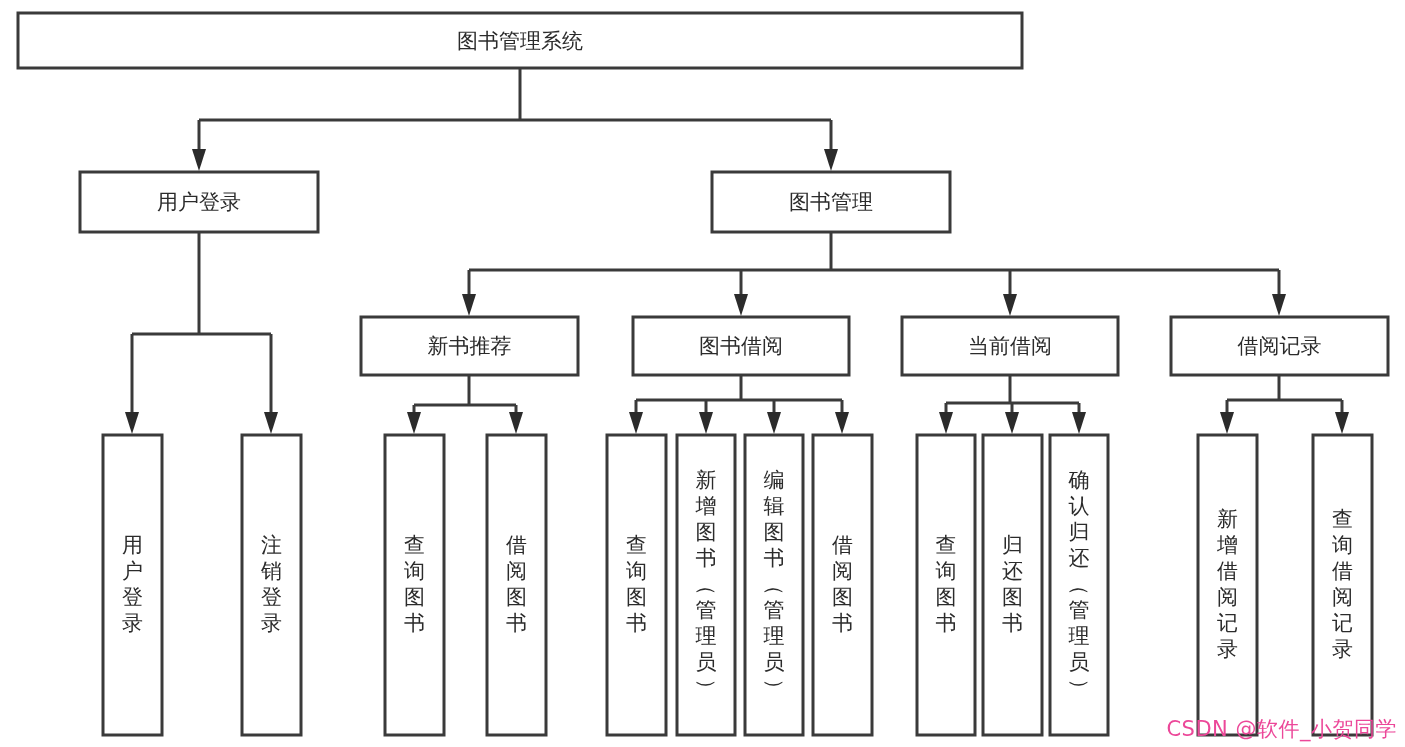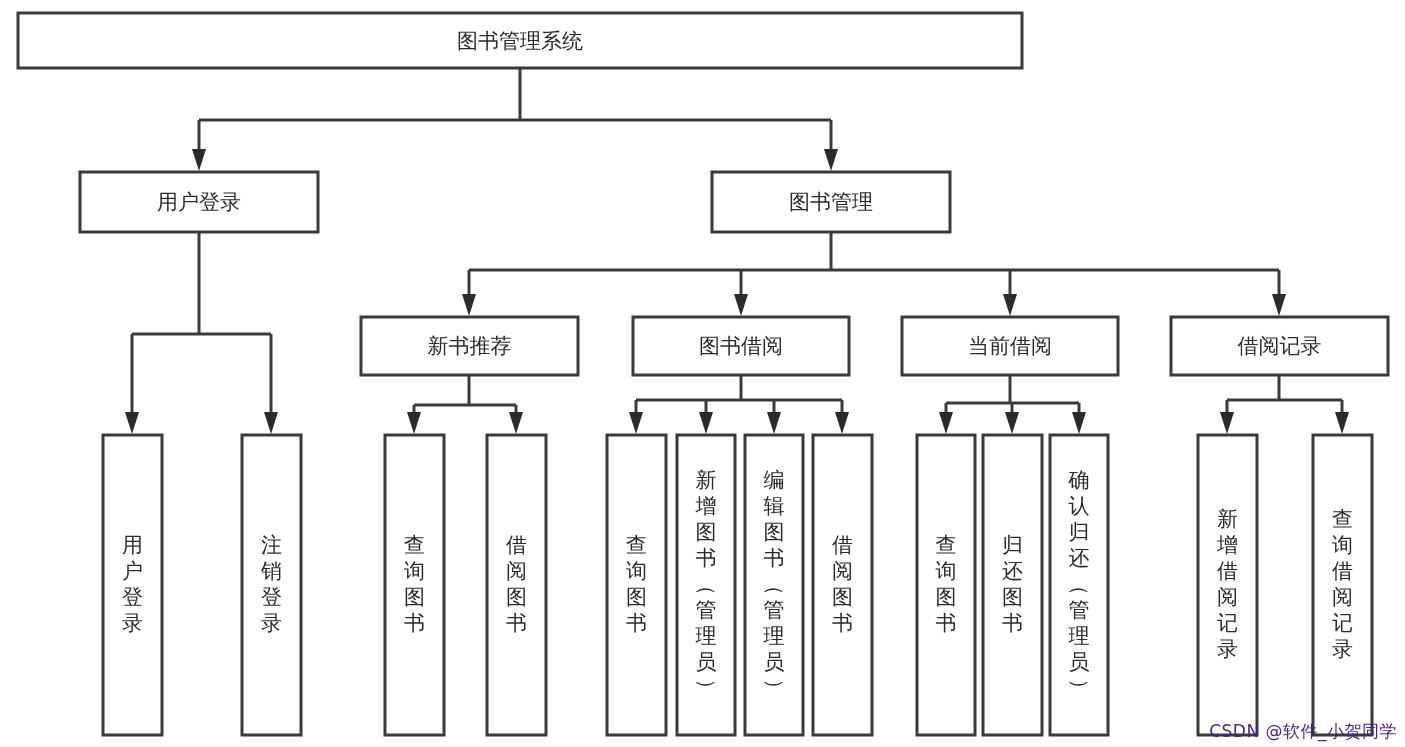--- a/index.html
+++ b/index.html
@@ -56,22 +56,22 @@
   }
   .arrow-head {
     fill: #2b2b2b;
     stroke: none;
   }
   .watermark {
     position: absolute;
     right: 8px;
     bottom: 4px;
     font-family: "DejaVu Sans", "Liberation Sans", sans-serif;
-    font-size: 17px;
-    color: #4c1d95;
+    font-size: 21px;
+    color: #ec4899;
     letter-spacing: 0.5px;
     user-select: none;
     pointer-events: none;
     white-space: nowrap;
   }
 </style>
 </head>
 <body>
 
 <div id="diagram-root">

